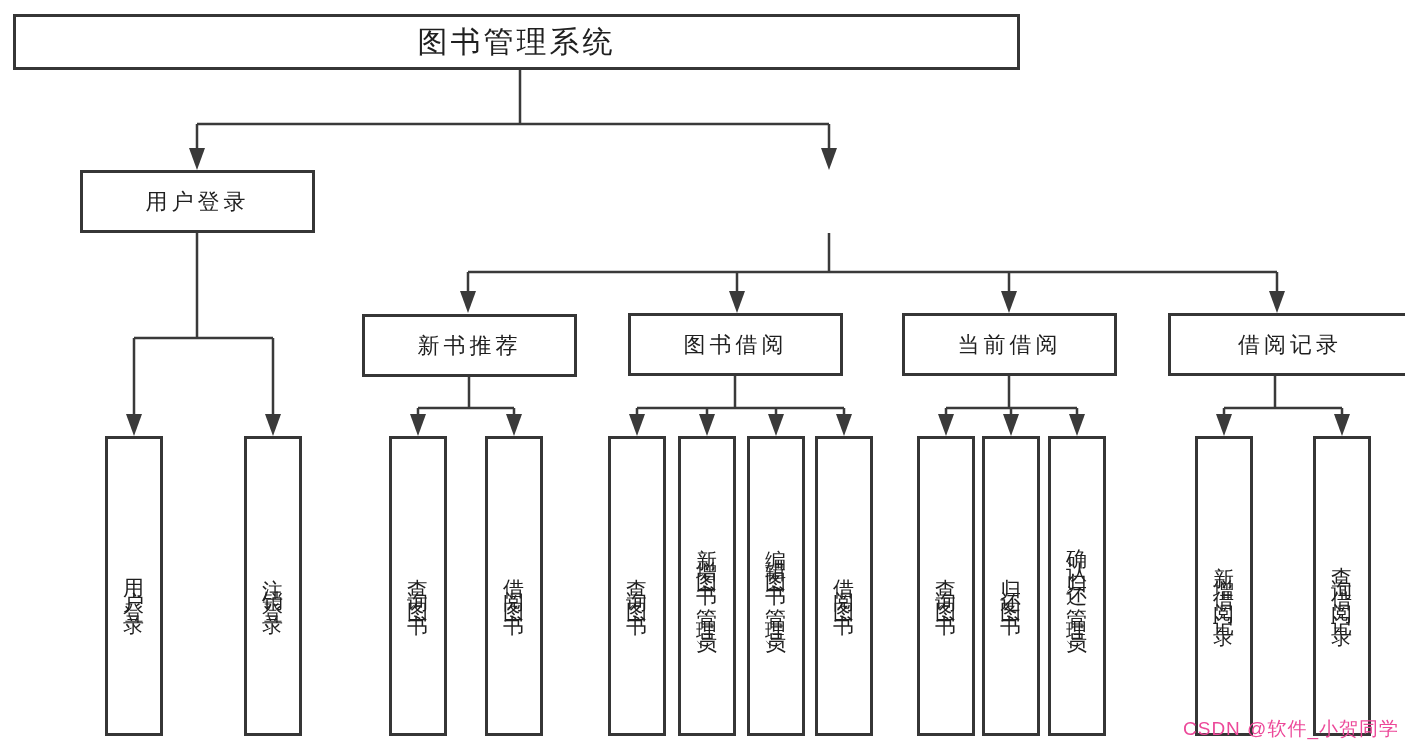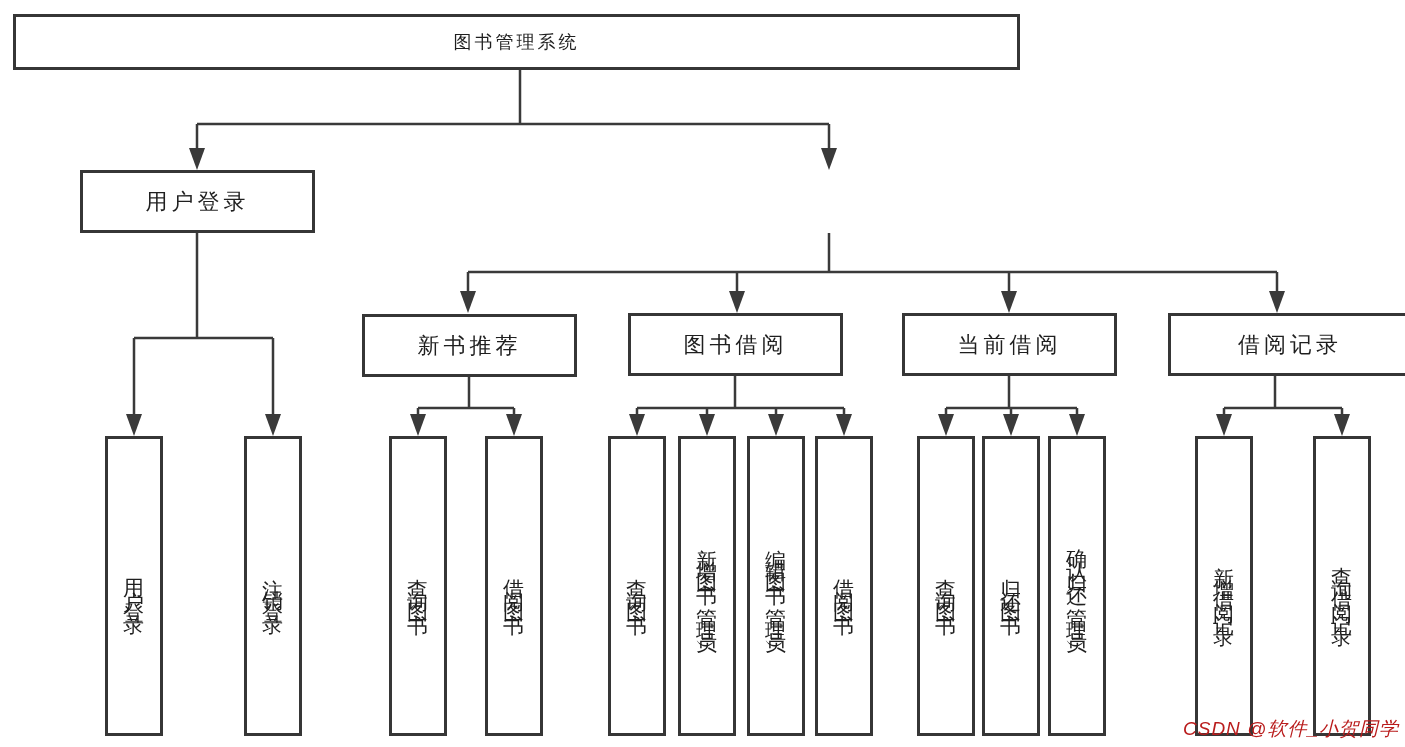--- a/index.html
+++ b/index.html
@@ -33,40 +33,39 @@
     align-items: center;
     justify-content: center;
     text-align: center;
   }
   .h-node {
     font-size: 22px;
     letter-spacing: 4px;
     white-space: nowrap;
   }
   .root-node {
-    font-size: 18px;
+    font-size: 30px;
     letter-spacing: 3px;
   }
   .leaf-node {
     writing-mode: vertical-lr;
     text-orientation: mixed;
     font-size: 21px;
     letter-spacing: 12px;
     line-height: 1;
     padding: 8px 0;
   }
   .watermark {
     position: absolute;
     left: 1183px;
     top: 716px;
     font-size: 19px;
     letter-spacing: 1px;
-    color: #b91c1c;
+    color: #ec4899;
     white-space: nowrap;
-    font-style: italic;
   }
 </style>
 </head>
 <body>
 
 <div class="stage">
 
   <svg class="wires" viewBox="0 0 1405 747" xmlns="http://www.w3.org/2000/svg">
     <g stroke="#3a3a3a" stroke-width="2.5" fill="none">
 

